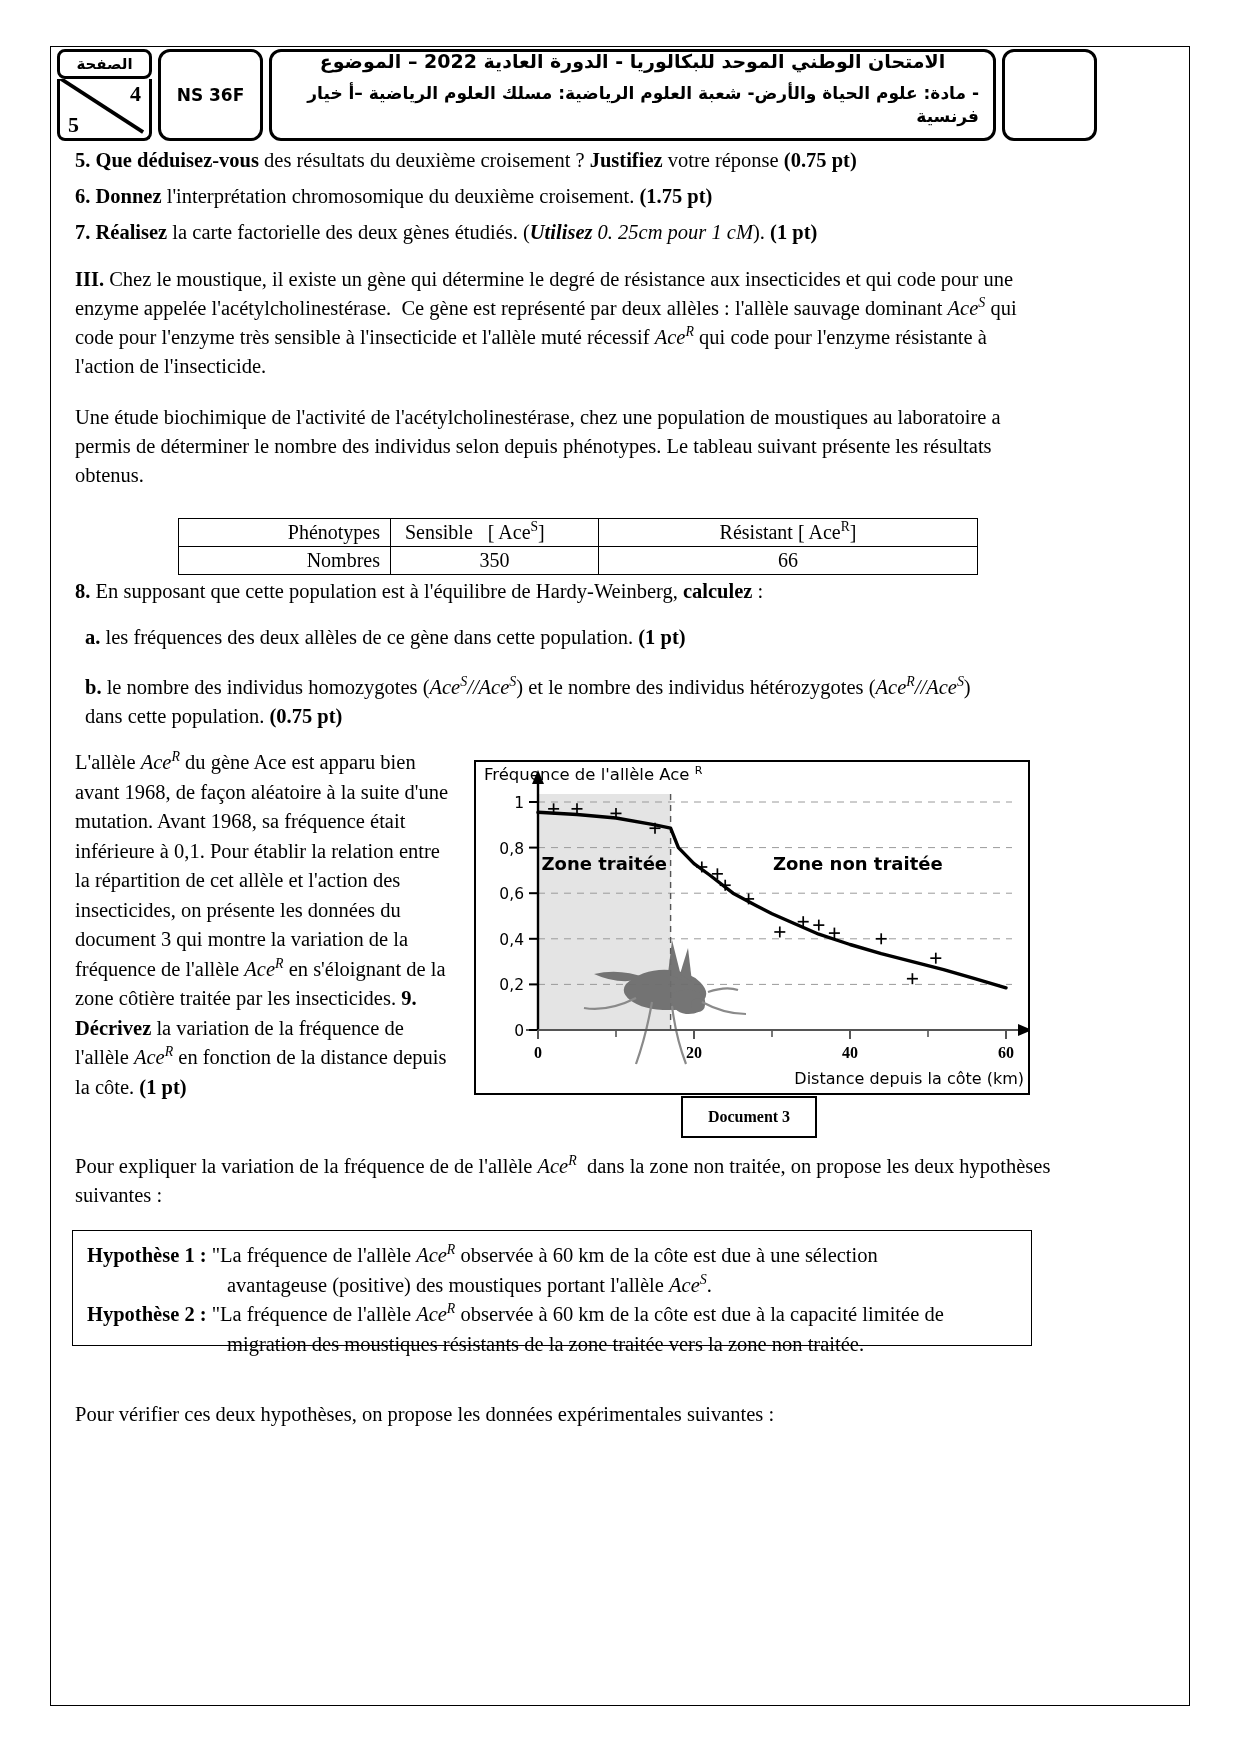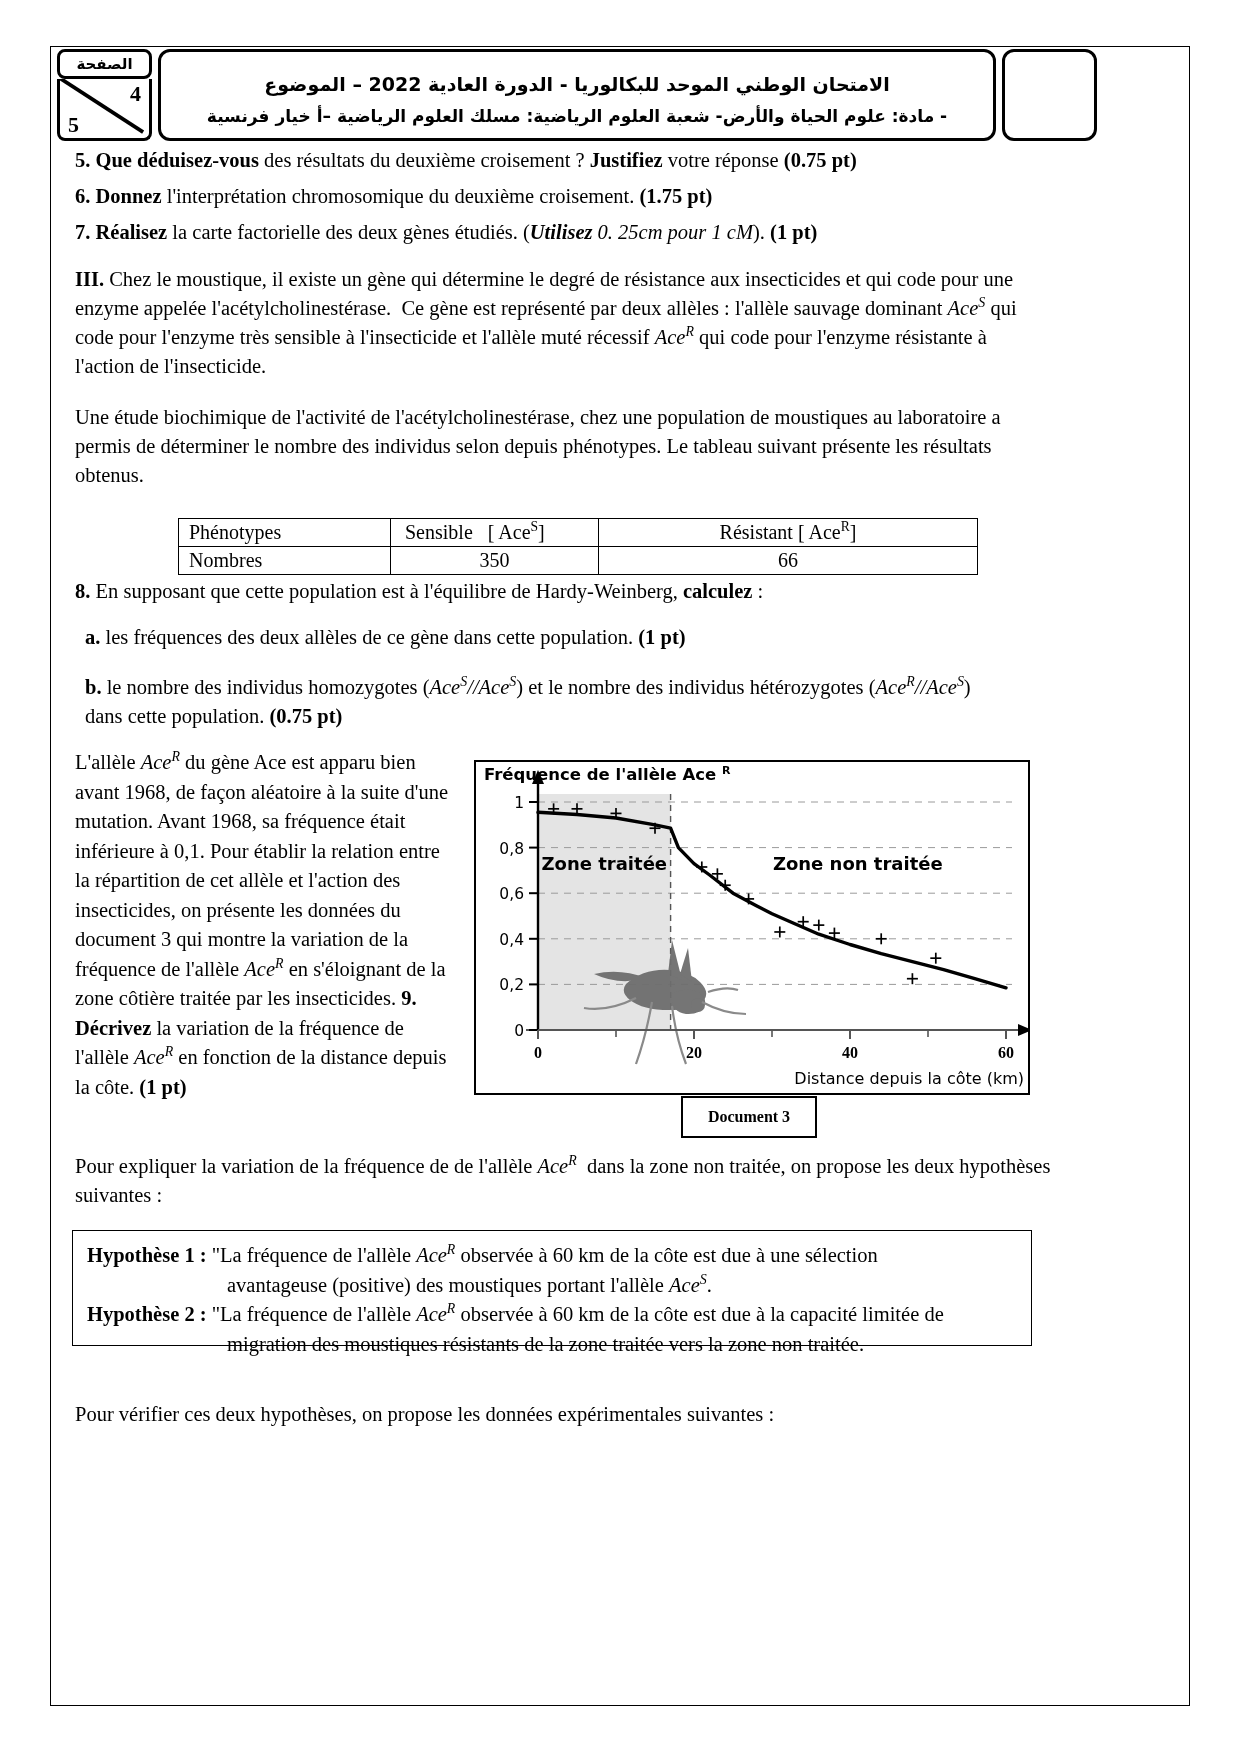--- a/index.html
+++ b/index.html
@@ -64,38 +64,37 @@
   #q8{ left:75px; top:577px; width:1020px; }
   #q8a{ left:85px; top:623px; width:1020px;font-family:Liberation Serif, serif; }
   #q8b{ left:85px; top:673px; width:920px; }
 
   
   .tbl{
     position:absolute; left:178px; top:518px; width:800px;
     border-collapse:collapse; font-size:20px;
   }
   .tbl td{ border:1px solid #000; padding:2px 10px; height:28px; }
-  .tbl .c-lbl{ width:212px; text-align:left; }
+  .tbl .c-lbl{ width:212px; text-align:right; }
   .tbl .c-sen{ width:208px; text-align:center; }
   .tbl .c-res{ text-align:center; }
   .tbl .hdr-sen{ text-align:left; padding-left:14px; }
   .tbl .hdr-res{ text-align:center; }
 
   
   #leftcol{ left:75px; top:748px; width:375px; font-size:20.5px; line-height:1.44; }
 
   
   .figbox{
     position:absolute; left:474px; top:760px; width:556px; height:335px;
     border:2px solid #000; background:#fff;
   }
   .fig-title{
     position:absolute; left:8px; top:3px; font-family:"DejaVu Sans", sans-serif;
     font-size:16.5px;
-    font-weight:bold;
   }
   .doclabel{
     position:absolute; left:681px; top:1096px; width:136px; height:42px;
     border:2px solid #000; display:flex; align-items:center; justify-content:center;
     font-weight:bold; font-size:16px; background:#fff;
   }
 
   
   #hypintro{ left:75px; top:1152px; width:1000px; }
   .hypbox{
@@ -120,20 +119,21 @@
     <div class="hdr-page-top">الصفحة</div>
     <div class="hdr-page-bot">
       <svg class="diag" viewBox="0 0 95 62" preserveAspectRatio="none">
         <line x1="2" y1="2" x2="93" y2="60" stroke="#000" stroke-width="4"></line>
       </svg>
       <span class="num-top">4</span>
       <span class="num-bot">5</span>
     </div>
   </div>
 
+  <div class="hdr-box hdr-code">NS 36F</div>
 
   <div class="hdr-box hdr-main">
     <div class="hdr-line1">الامتحان الوطني الموحد للبكالوريا - الدورة العادية 2022 – الموضوع</div>
     <div class="hdr-line2">- مادة: علوم الحياة والأرض- شعبة العلوم الرياضية: مسلك العلوم الرياضية –أ  خيار فرنسية</div>
   </div>
 
   <div class="hdr-box hdr-right"></div>
 </div>
 
 <div class="txt" id="q5">

